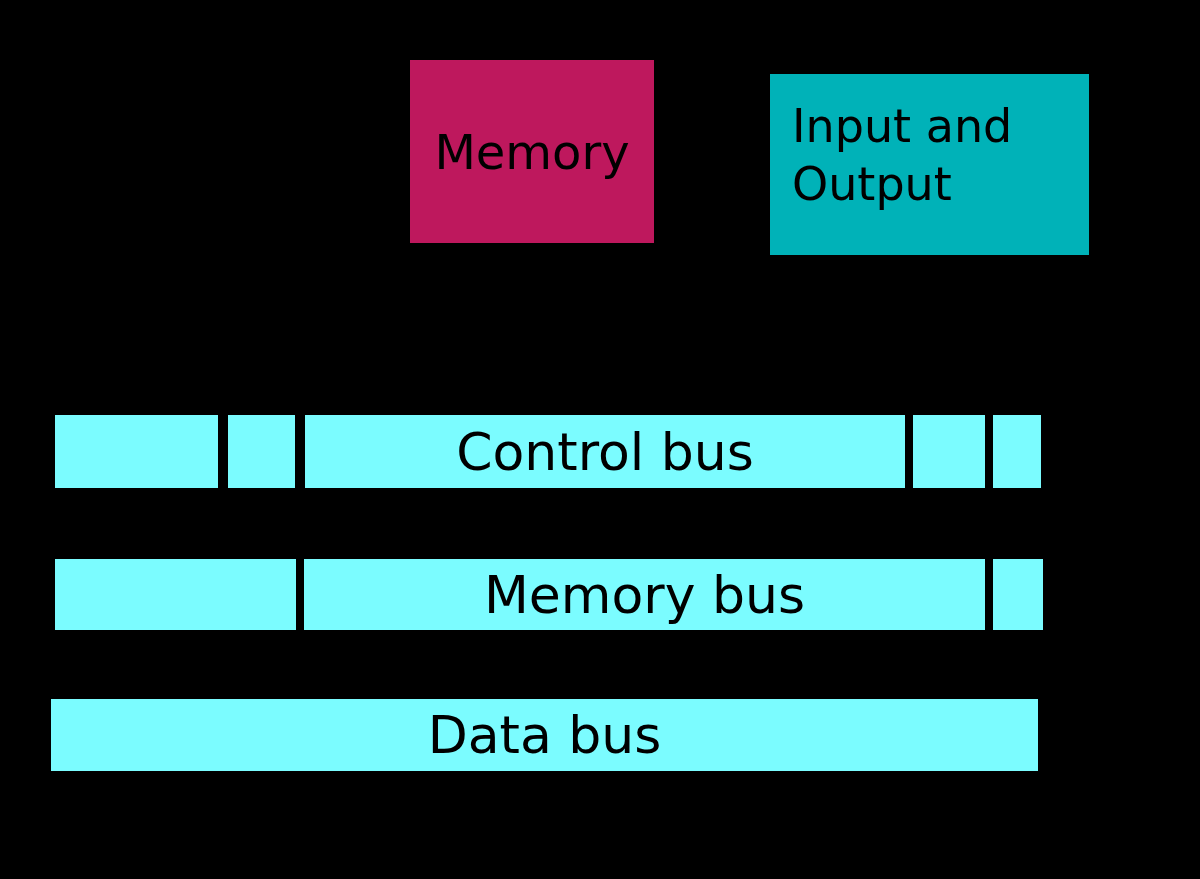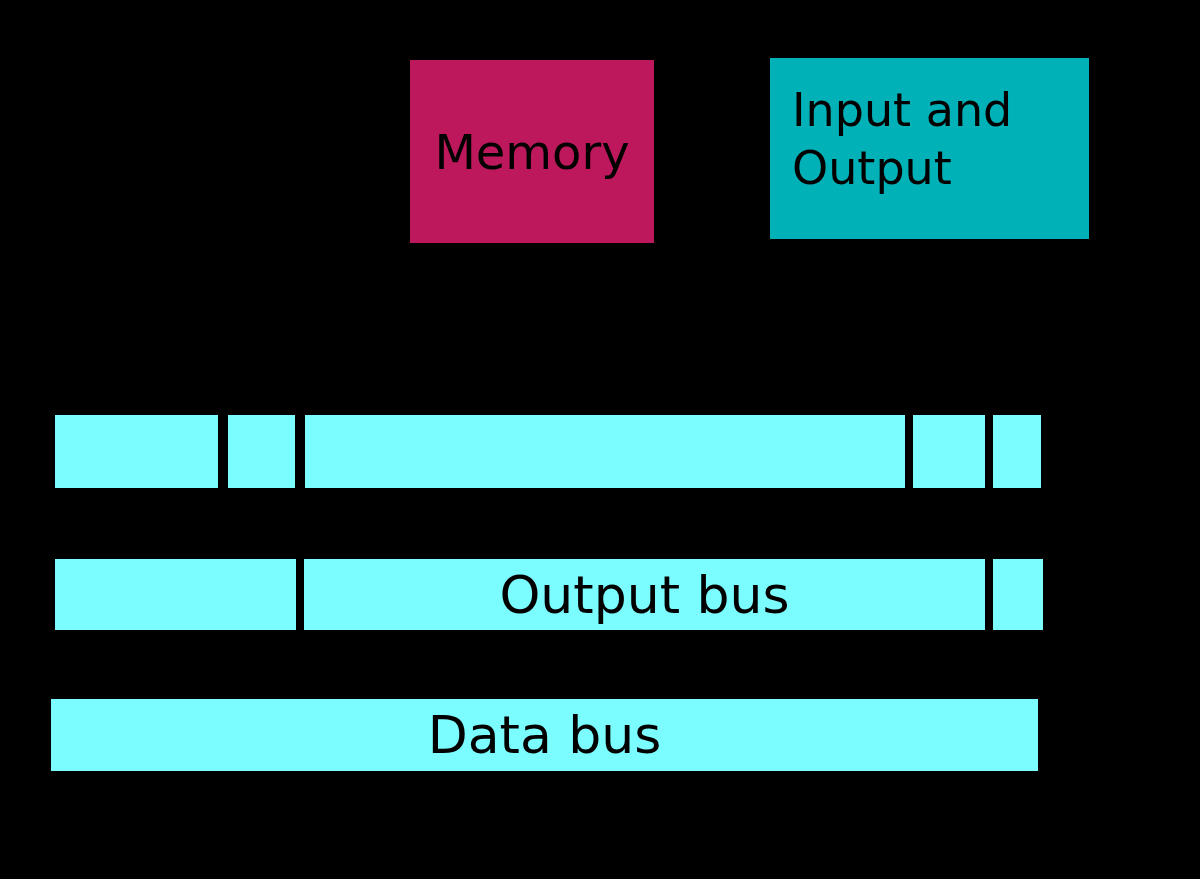--- a/index.html
+++ b/index.html
@@ -29,20 +29,21 @@
     letter-spacing: 0px;
     box-sizing: border-box;
     padding: 0 6px;
   }
   .component.multiline {
     align-items: flex-start;
     justify-content: center;
     text-align: left;
     padding: 24px 0 0 22px;
     font-size: 46px;
+    margin-top: 16px;
   }
   .bus-track {
     position: absolute;
   }
   .bus-seg {
     position: absolute;
     background: #7bfcff;
     top: 0;
     bottom: 0;
   }
@@ -68,24 +69,25 @@
     </div>
     <div class="component multiline" style="left: 770px; top: 58px; width: 319px; height: 181px; background: rgb(0, 178, 184);">
       <span>Input and Output</span>
     </div>
     <div class="bus-track" style="left: 0px; top: 415px; height: 73px; width: 1200px;">
       <div class="bus-seg" style="left: 55px; width: 163px; background: rgb(123, 252, 255);"></div>
       <div class="bus-seg" style="left: 228px; width: 67px; background: rgb(123, 252, 255);"></div>
       <div class="bus-seg" style="left: 305px; width: 600px; background: rgb(123, 252, 255);"></div>
       <div class="bus-seg" style="left: 913px; width: 72px; background: rgb(123, 252, 255);"></div>
       <div class="bus-seg" style="left: 993px; width: 48px; background: rgb(123, 252, 255);"></div>
+      <div class="bus-label" style="left: 305px; width: 600px;">Control bus</div>
     </div>
     <div class="bus-track" style="left: 0px; top: 559px; height: 71px; width: 1200px;">
       <div class="bus-seg" style="left: 55px; width: 241px; background: rgb(123, 252, 255);"></div>
       <div class="bus-seg" style="left: 304px; width: 681px; background: rgb(123, 252, 255);"></div>
       <div class="bus-seg" style="left: 993px; width: 50px; background: rgb(123, 252, 255);"></div>
-      <div class="bus-label" style="left: 304px; width: 681px;">Output bus</div>
+      <div class="bus-label" style="left: 304px; width: 681px;">Memory bus</div>
     </div>
     <div class="bus-track" style="left: 0px; top: 699px; height: 72px; width: 1200px; border-radius: 28px;">
       <div class="bus-seg" style="left: 51px; width: 987px; background: rgb(123, 252, 255);"></div>
       <div class="bus-label" style="left: 51px; width: 987px;">Data bus</div>
     </div>
   </div>
 
 </body></html>

